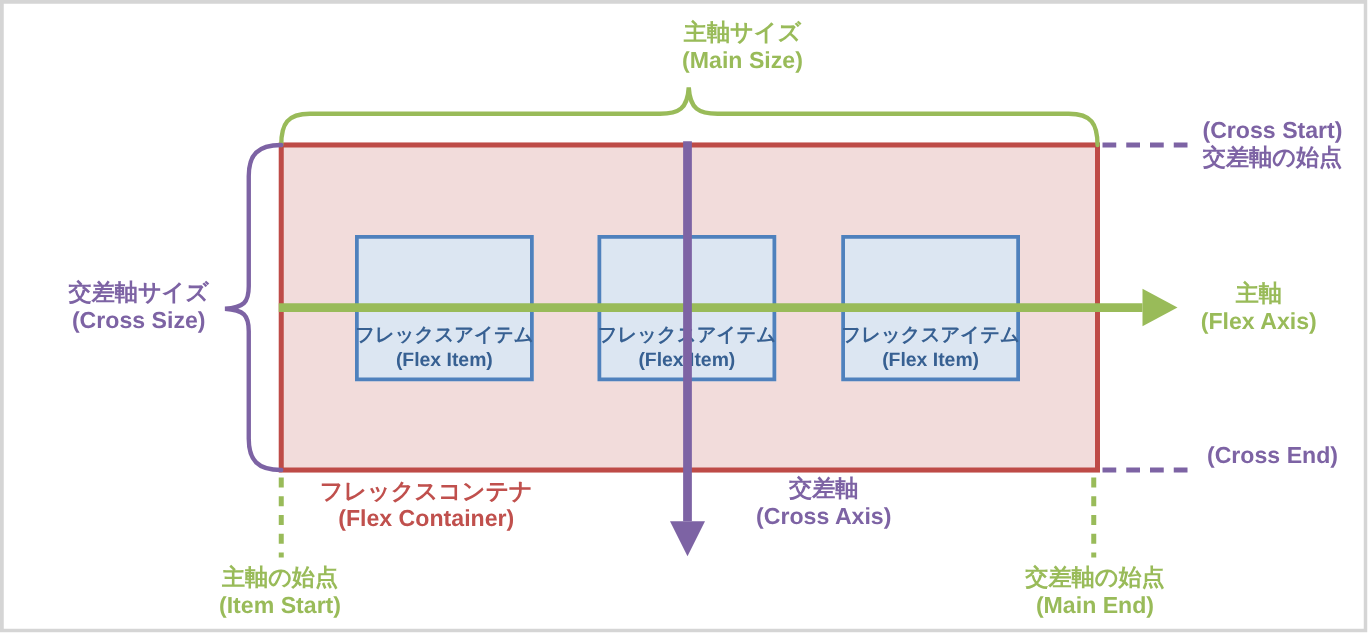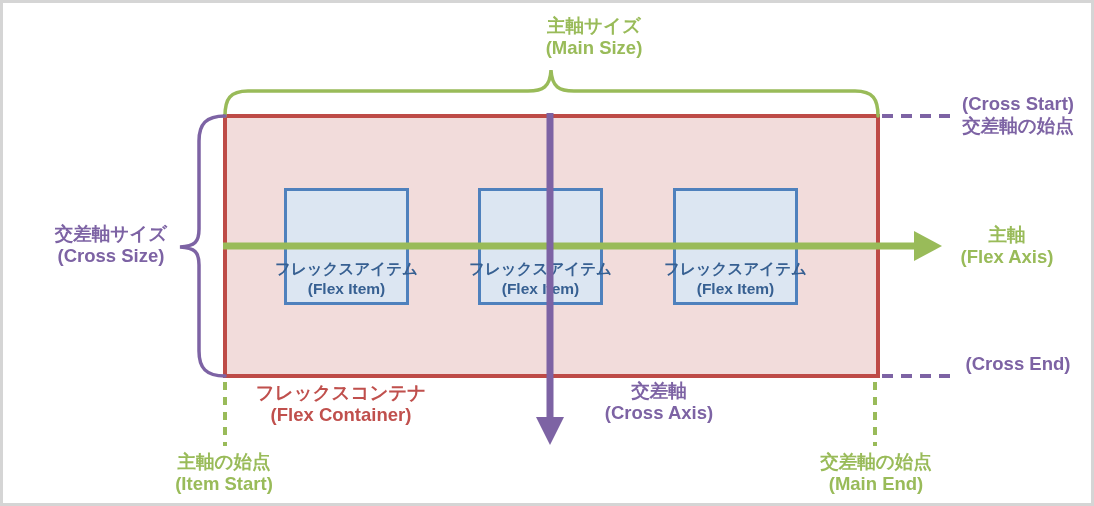--- a/index.html
+++ b/index.html
@@ -21,21 +21,21 @@
     width: 657px; height: 264px;
     box-sizing: border-box;
     background: var(--container-fill, #F2DCDB);
     border: 4px solid var(--container-border, #BE4B47);
     z-index: 1;
   }
   
   .flex-item {
     position: absolute;
     top: 185px;
-    width: 125px; height: 117px;
+    width: 143px; height: 117px;
     box-sizing: border-box;
     background: var(--item-fill, #DCE6F2);
     border: 3px solid var(--item-border, #4F81BD);
     z-index: 2;
     display: flex;
     flex-direction: column;
     justify-content: flex-end;
     align-items: center;
     padding-bottom: 3px;
     color: var(--item-text, #376092);

